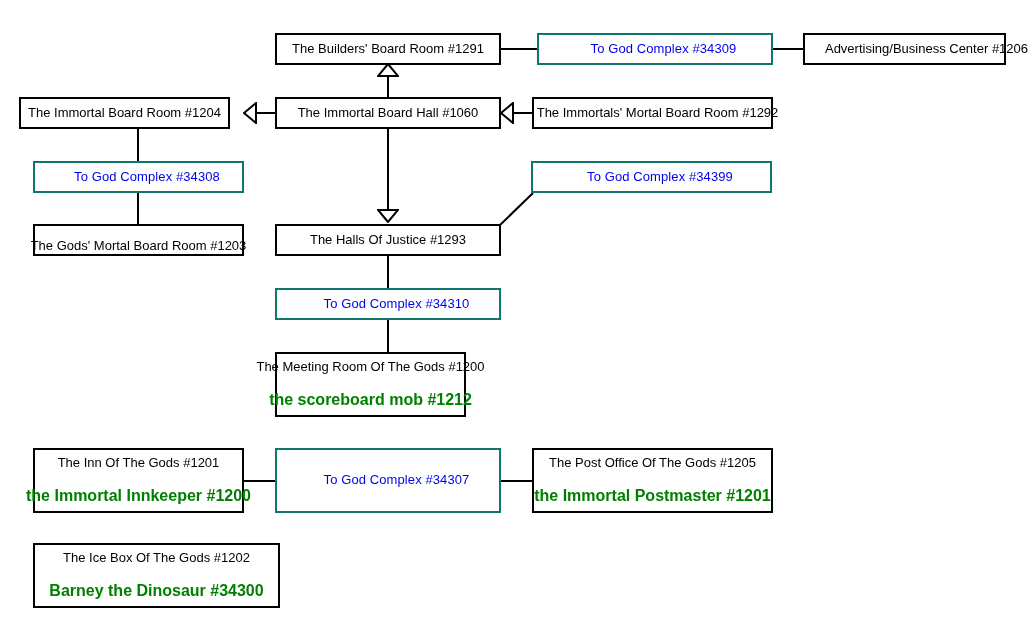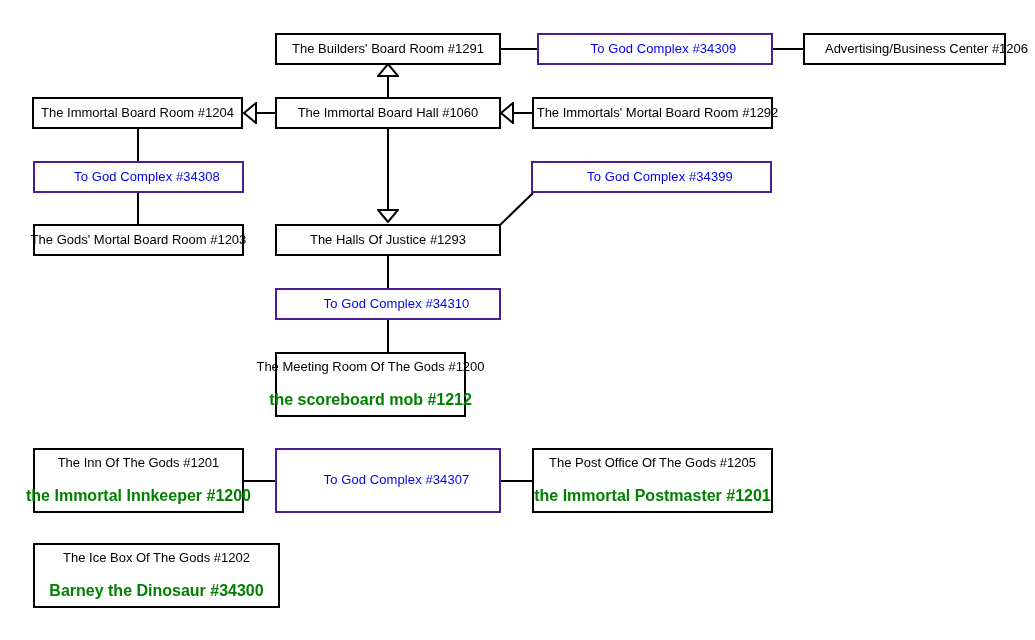--- a/index.html
+++ b/index.html
@@ -25,21 +25,21 @@
     align-items: center;
     justify-content: center;
     text-align: center;
     background: #ffffff;
     z-index: 5;
   }
   .node.black {
     border: 2px solid #000000;
   }
   .node.blue {
-    border: 2px solid #4c1d95;
+    border: 2px solid #0f766e;
     padding-left: 17px;
   }
   .node-title {
     font-size: 13px;
     color: #000000;
     line-height: 1.25;
     white-space: nowrap;
   }
   .node.blue .node-title {
     color: #0000ee;
@@ -131,41 +131,41 @@
   </div>
 
   <div class="node blue" style="left:537px; top:33px; width:236px; height:32px;">
     <span class="node-title">To God Complex  #34309</span>
   </div>
 
   <div class="node black" style="left:803px; top:33px; width:203px; height:32px;padding-left:44px;">
     <span class="node-title">Advertising/Business Center #1206</span>
   </div>
 
-  <div class="node black" style="left:32px; top:97px; width:211px; height:32px;">
+  <div class="node black" style="left:19px; top:97px; width:211px; height:32px;">
     <span class="node-title">The Immortal Board Room #1204</span>
   </div>
 
   <div class="node black" style="left:275px; top:97px; width:226px; height:32px;">
     <span class="node-title">The Immortal Board Hall #1060</span>
   </div>
 
   <div class="node black" style="left:532px; top:97px; width:241px; height:32px;padding-left:10px;">
     <span class="node-title">The Immortals' Mortal Board Room #1292</span>
   </div>
 
   <div class="node blue" style="left:33px; top:161px; width:211px; height:32px;">
     <span class="node-title">To God Complex  #34308</span>
   </div>
 
   <div class="node blue" style="left:531px; top:161px; width:241px; height:32px;">
     <span class="node-title">To God Complex  #34399</span>
   </div>
 
-  <div class="node black" style="left:33px; top:224px; width:211px; height:32px;">
+  <div class="node black" style="left:33px; top:224px; width:211px; height:32px;justify-content:flex-end;">
     <span class="node-title">The Gods' Mortal Board Room #1203</span>
   </div>
 
   <div class="node black" style="left:275px; top:224px; width:226px; height:32px;">
     <span class="node-title">The Halls Of Justice #1293</span>
   </div>
 
   <div class="node blue" style="left:275px; top:288px; width:226px; height:32px;">
     <span class="node-title">To God Complex  #34310</span>
   </div>

